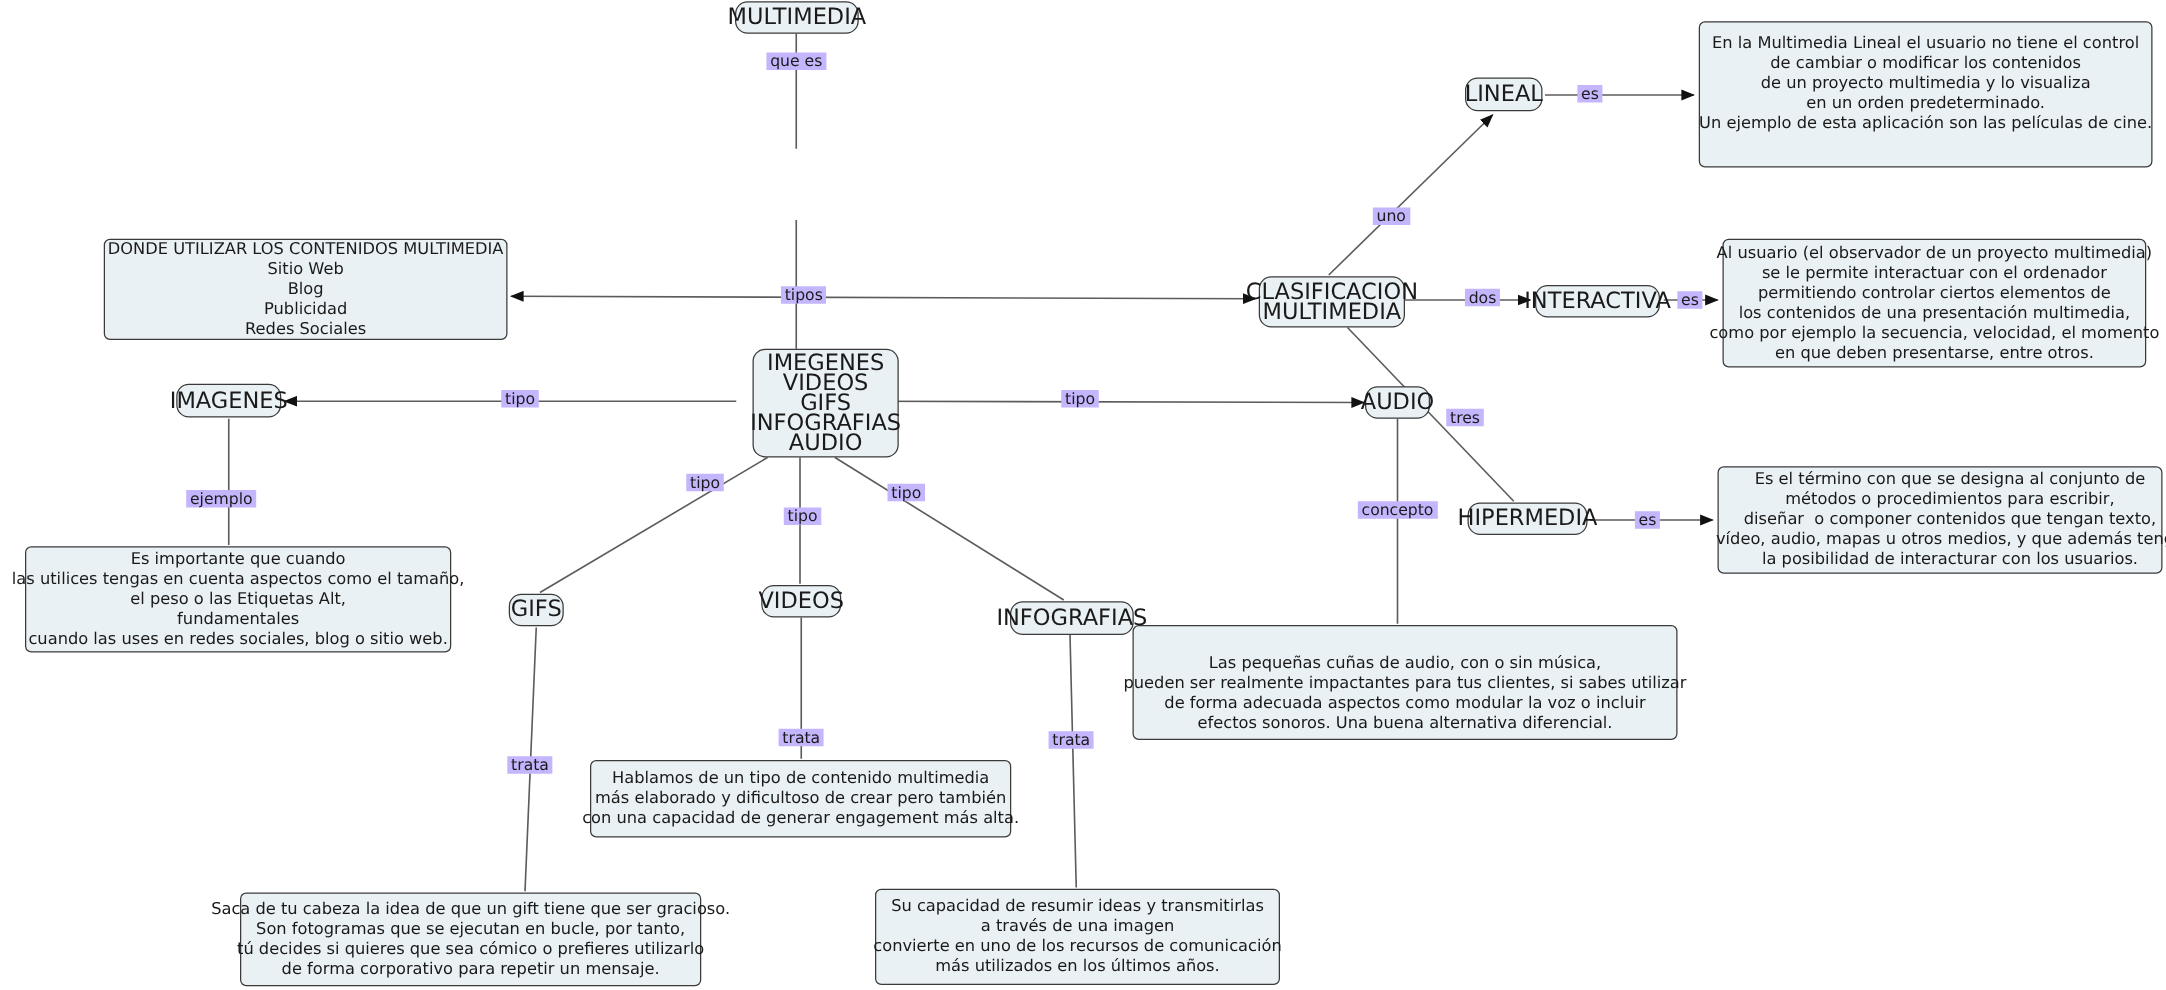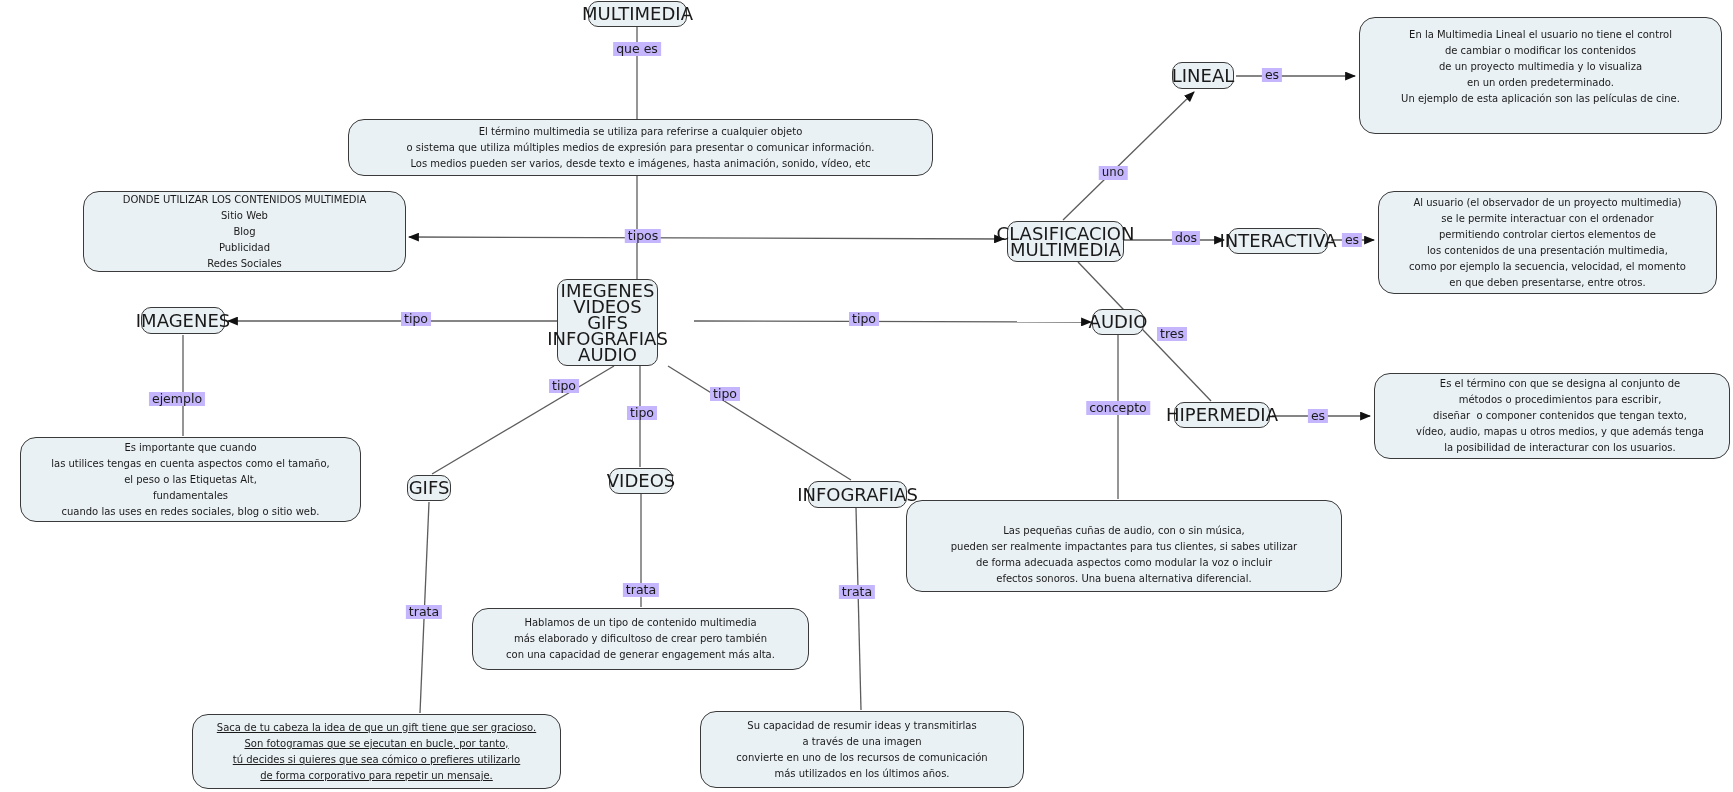--- a/index.html
+++ b/index.html
@@ -16,21 +16,21 @@
     position:absolute;
     box-sizing:border-box;
     background:var(--node-fill,#eaf1f4);
     border:1px solid var(--node-border,#3a3a3a);
     display:flex;align-items:center;justify-content:center;
     text-align:center;
     white-space:pre;
     line-height:16px;
   }
   .node{border-radius:10px;font-size:18px;}
-  .box{border-radius:16px;font-size:10px;}
+  .box{border-radius:5px;font-size:13px;}
   .box.top-align{align-items:flex-start;}
   .label{
     position:absolute;
     transform:translate(-50%,-50%);
     background:#c4b5fd;
     padding:0 3px;
     font-size:12.5px;
     white-space:nowrap;
     line-height:14px;
   }
@@ -64,31 +64,28 @@
       <line x1="1118" y1="335" x2="1118" y2="499"></line>
       <line x1="183" y1="335" x2="183" y2="436"></line>
       <line x1="429" y1="502" x2="420" y2="713"></line>
       <line x1="641" y1="494" x2="641" y2="607"></line>
       <line x1="856" y1="508" x2="861" y2="710"></line>
     </g>
   </svg>
 
   <div class="node" style="left:588px;top:1px;width:99px;height:26px;">MULTIMEDIA</div>
 
-  <div class="box" style="left:348px;top:119px;width:585px;height:57px;">El término multimedia se utiliza para referirse a cualquier objeto
-o sistema que utiliza múltiples medios de expresión para presentar o comunicar información.
-Los medios pueden ser varios, desde texto e imágenes, hasta animación, sonido, vídeo, etc</div>
 
   <div class="box" style="left:83px;top:191px;width:323px;height:81px;">DONDE UTILIZAR LOS CONTENIDOS MULTIMEDIA
 Sitio Web
 Blog
 Publicidad
 Redes Sociales</div>
 
-  <div class="node" style="left:557px;top:279px;width:101px;height:87px;">IMEGENES
+  <div class="node" style="left:602px;top:279px;width:117px;height:87px;">IMEGENES
 VIDEOS
 GIFS
 INFOGRAFIAS
 AUDIO</div>
 
   <div class="node" style="left:1007px;top:221px;width:117px;height:41px;">CLASIFICACION
 MULTIMEDIA</div>
 
   <div class="node" style="left:1172px;top:62px;width:62px;height:27px;">LINEAL</div>
 
@@ -125,21 +122,21 @@
 
   <div class="node" style="left:1092px;top:309px;width:52px;height:26px;">AUDIO</div>
 
   <div class="box top-align" style="left:906px;top:500px;width:436px;height:92px;padding-top:22px;">Las pequeñas cuñas de audio, con o sin música,
 pueden ser realmente impactantes para tus clientes, si sabes utilizar
 de forma adecuada aspectos como modular la voz o incluir
 efectos sonoros. Una buena alternativa diferencial.</div>
 
   <div class="node" style="left:407px;top:475px;width:44px;height:26px;">GIFS</div>
 
-  <div class="box" style="left:192px;top:714px;width:369px;height:75px;text-decoration:underline;">Saca de tu cabeza la idea de que un gift tiene que ser gracioso.
+  <div class="box" style="left:192px;top:714px;width:369px;height:75px;">Saca de tu cabeza la idea de que un gift tiene que ser gracioso.
 Son fotogramas que se ejecutan en bucle, por tanto,
 tú decides si quieres que sea cómico o prefieres utilizarlo
 de forma corporativo para repetir un mensaje.</div>
 
   <div class="node" style="left:609px;top:468px;width:64px;height:26px;">VIDEOS</div>
 
   <div class="box" style="left:472px;top:608px;width:337px;height:62px;">Hablamos de un tipo de contenido multimedia
 más elaborado y dificultoso de crear pero también
 con una capacidad de generar engagement más alta.</div>
 
@@ -150,21 +147,21 @@
 convierte en uno de los recursos de comunicación
 más utilizados en los últimos años.</div>
 
   <span class="label" style="left:637px;top:49px;">que es</span>
   <span class="label" style="left:643px;top:236px;">tipos</span>
   <span class="label" style="left:416px;top:319px;">tipo</span>
   <span class="label" style="left:864px;top:319px;">tipo</span>
   <span class="label" style="left:564px;top:386px;">tipo</span>
   <span class="label" style="left:642px;top:413px;">tipo</span>
   <span class="label" style="left:725px;top:394px;">tipo</span>
-  <span class="label" style="left:1113px;top:173px;font-family:Liberation Mono, monospace;">uno</span>
+  <span class="label" style="left:1113px;top:173px;">uno</span>
   <span class="label" style="left:1186px;top:238px;">dos</span>
   <span class="label" style="left:1172px;top:334px;">tres</span>
   <span class="label" style="left:1272px;top:75px;">es</span>
   <span class="label" style="left:1352px;top:240px;">es</span>
   <span class="label" style="left:1318px;top:416px;">es</span>
   <span class="label" style="left:1118px;top:408px;">concepto</span>
   <span class="label" style="left:177px;top:399px;">ejemplo</span>
   <span class="label" style="left:424px;top:612px;">trata</span>
   <span class="label" style="left:641px;top:590px;">trata</span>
   <span class="label" style="left:857px;top:592px;">trata</span>

